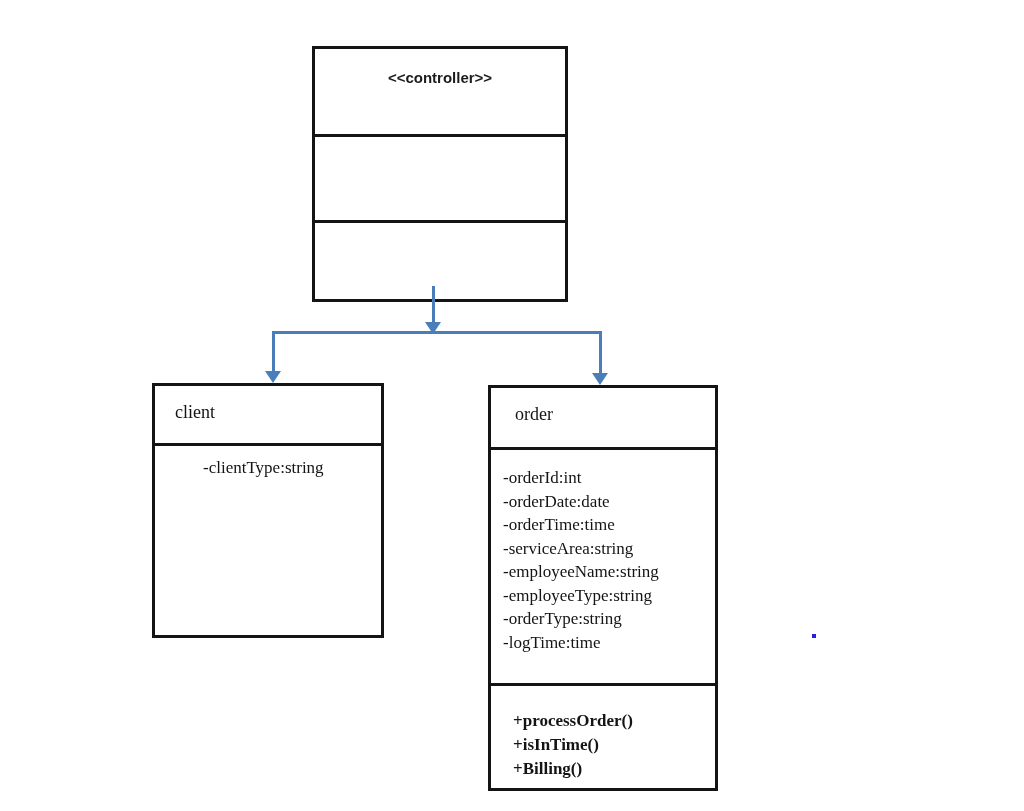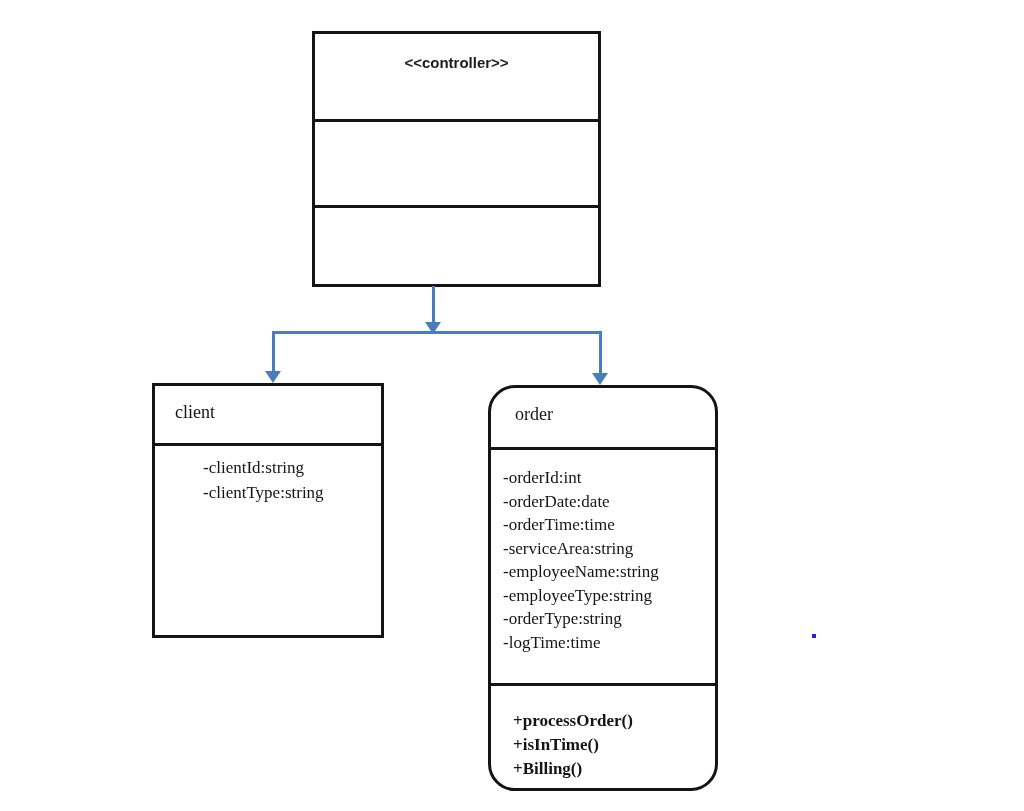--- a/index.html
+++ b/index.html
@@ -12,41 +12,41 @@
 
   
   .uml-box {
     position:absolute; display:flex; flex-direction:column;
     border:3px solid var(--box-border, #141414);
     background:#ffffff; box-sizing:border-box;
   }
   .comp { box-sizing:border-box; }
   .comp + .comp { border-top:3px solid var(--box-border, #141414); }
 
-  #controller-box { left:312px; top:31px; width:289px; height:256px; }
+  #controller-box { left:312px; top:46px; width:256px; height:256px; }
   #controller-box .c-title { height:85px; }
   #controller-box .c-mid   { height:86px; }
   #controller-box .c-bot   { flex:1; }
   .controller-text {
     font-family:"Liberation Sans", sans-serif; font-weight:bold;
     font-size:15px; color:#1c1c1c; text-align:center;
     line-height:27px; padding-top:15px;
   }
 
   .serif { font-family:"Liberation Serif", serif; color:#141414; }
 
   #client-box { left:152px; top:383px; width:232px; height:255px; }
   #client-box .c-title { height:57px; }
   #client-box .c-attrs { height:113px; }
   #client-box .c-methods { flex:1; }
   #client-box .class-name { font-size:18px; padding:16px 0 0 20px; }
   #client-box .attr-list { padding:9px 0 0 48px; font-size:17px; line-height:25px; }
   #client-box .method-list { padding:25px 0 0 42px; font-size:17px; line-height:25px; }
 
-  #order-box { left:488px; top:385px; width:230px; height:406px;border-radius:27px; }
+  #order-box { left:488px; top:385px; width:230px; height:406px; }
   #order-box .c-title { height:59px; }
   #order-box .c-attrs { height:236px; }
   #order-box .c-methods { flex:1; }
   #order-box .class-name { font-size:18px; padding:16px 0 0 24px; }
   #order-box .attr-list { padding:16px 0 0 12px; font-size:17px; line-height:23.5px; }
   #order-box .method-list { padding:23px 0 0 22px; font-size:17px; line-height:24px;font-weight:bold; }
 
   
   .line { position:absolute; background:var(--connector, #4a7ebb); }
   #conn-v-center { left:432px; top:286px; width:3px; height:38px; }
@@ -89,21 +89,20 @@
   <div class="arrow-down" id="arrow-left"></div>
   <div class="line" id="conn-v-right"></div>
   <div class="arrow-down" id="arrow-right"></div>
 
   <div class="uml-box serif" id="client-box">
     <div class="comp c-title">
       <div class="class-name">client</div>
     </div>
     <div class="comp c-attrs">
       <div class="attr-list">
-        <div>-clientId:string</div>
         <div>-clientType:string</div>
       </div>
     </div>
   </div>
 
   <div class="uml-box serif" id="order-box">
     <div class="comp c-title">
       <div class="class-name">order</div>
     </div>
     <div class="comp c-attrs">

